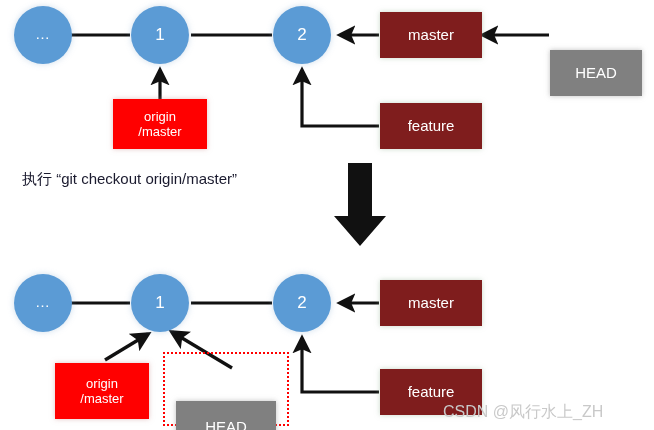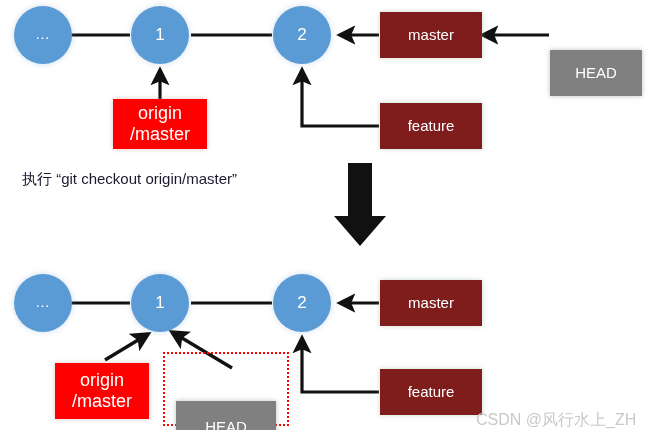--- a/index.html
+++ b/index.html
@@ -60,21 +60,21 @@
     background: #7f1d1d;
     box-shadow: 0 0 5px rgba(150,180,150,0.5);
   }
   .box-gray {
     background: #808080;
     box-shadow: 0 0 5px rgba(150,150,150,0.6);
     margin-top: 38px;
   }
   .box-red {
     background: #FF0000;
-    font-size: 18px;
+    font-size: 13px;
     box-shadow: 0 0 5px rgba(200,140,140,0.5);
   }
   .box-red .line {
     display: block;
     white-space: nowrap;
   }
   .dotted-highlight {
     position: absolute;
     border: 2px dotted #FF0000;
     background: transparent;
@@ -168,15 +168,15 @@
 
   <div class="box box-red" style="left:55px; top:363px; width:94px; height:56px;">
     <span class="line">origin</span>
     <span class="line">/master</span>
   </div>
 
   <div class="dotted-highlight" style="left:163px; top:352px; width:126px; height:74px;"></div>
 
   <div class="box box-gray" style="left:176px; top:363px; width:100px; height:52px;">HEAD</div>
 
-  <div class="watermark" style="left:476px; top:402px;margin-top:8px;">CSDN @风行水上_ZH</div>
+  <div class="watermark" style="left:443px; top:402px;">CSDN @风行水上_ZH</div>
 
 </div>
 
 </body></html>

